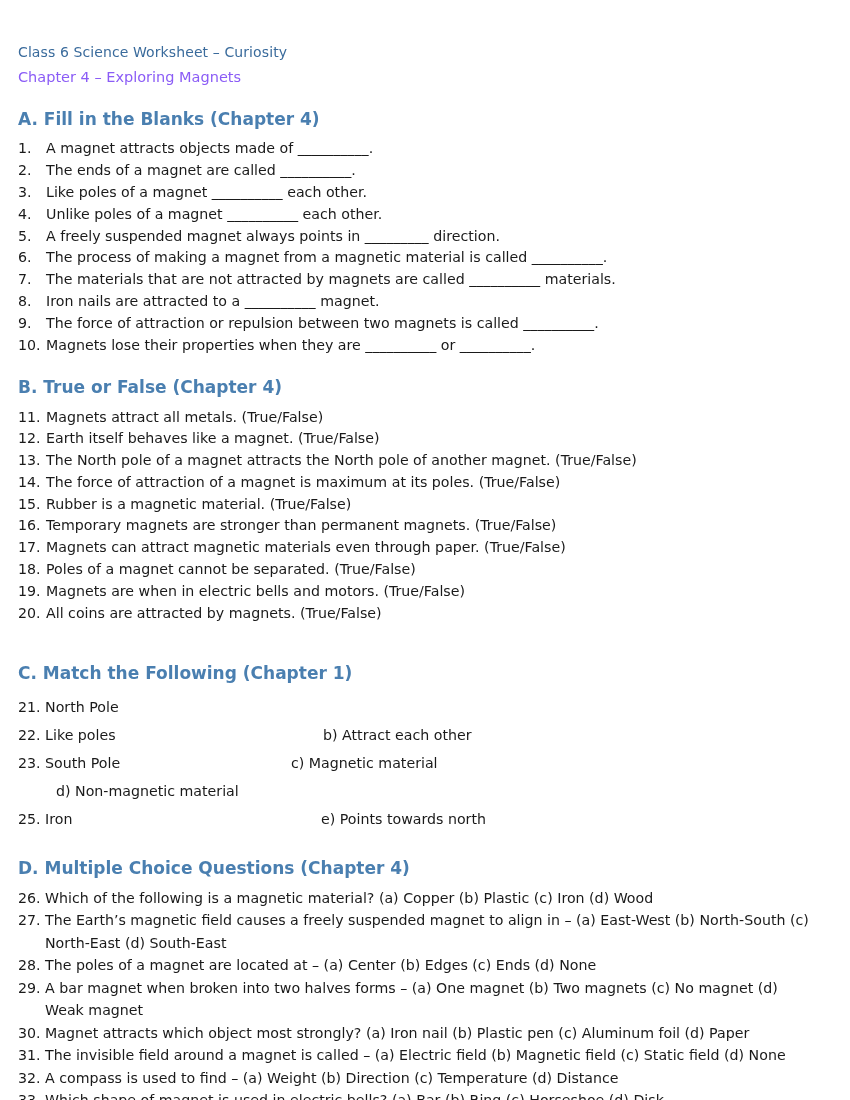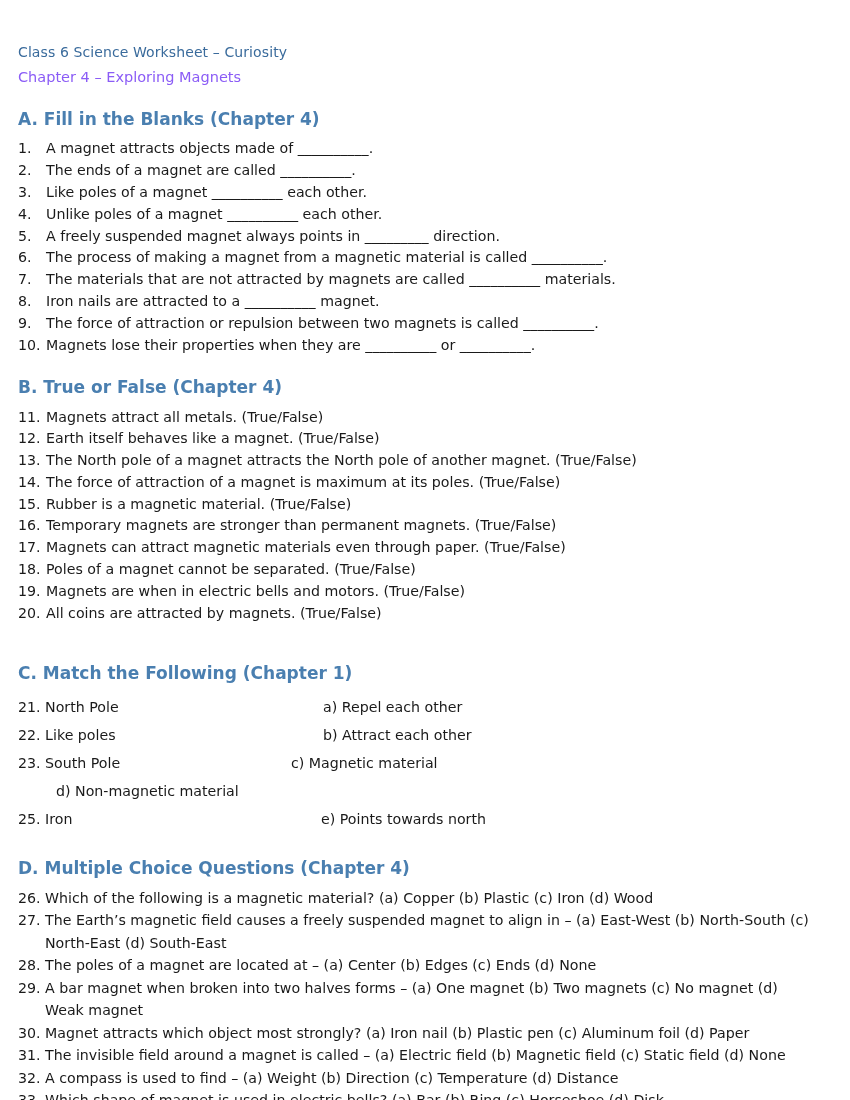--- a/index.html
+++ b/index.html
@@ -198,21 +198,20 @@
     </ul>
   </div>
 
   <div class="gap-b"></div>
 
   <div class="section sec-c">
     <div class="section-head">C. Match the Following (Chapter 1)</div>
     <div class="sec-c-rows">
       <div class="sec-c-row">
         <div class="sec-c-left">21. North Pole</div>
-        <div class="sec-c-right" style="padding-left:60px">a) Repel each other</div>
       </div>
       <div class="sec-c-row">
         <div class="sec-c-left">22. Like poles</div>
         <div class="sec-c-right" style="padding-left:60px">b) Attract each other</div>
       </div>
       <div class="sec-c-row">
         <div class="sec-c-left">23. South Pole</div>
         <div class="sec-c-right" style="padding-left:28px">c) Magnetic material</div>
       </div>
       <div class="sec-c-row">

